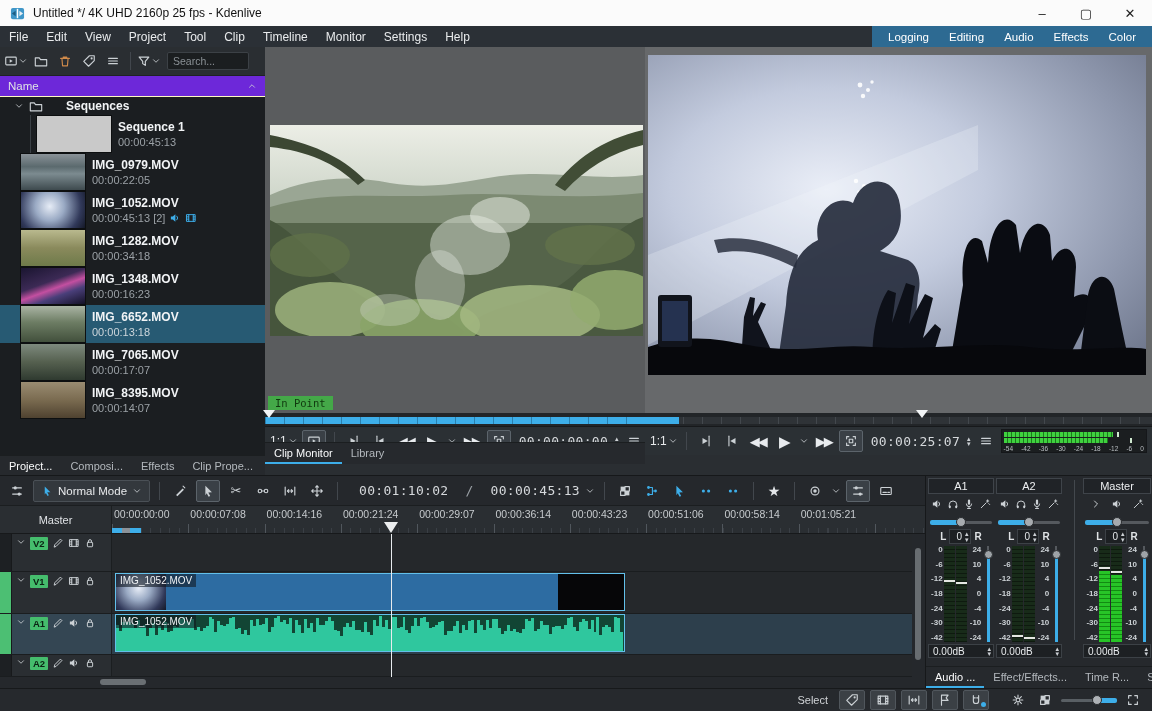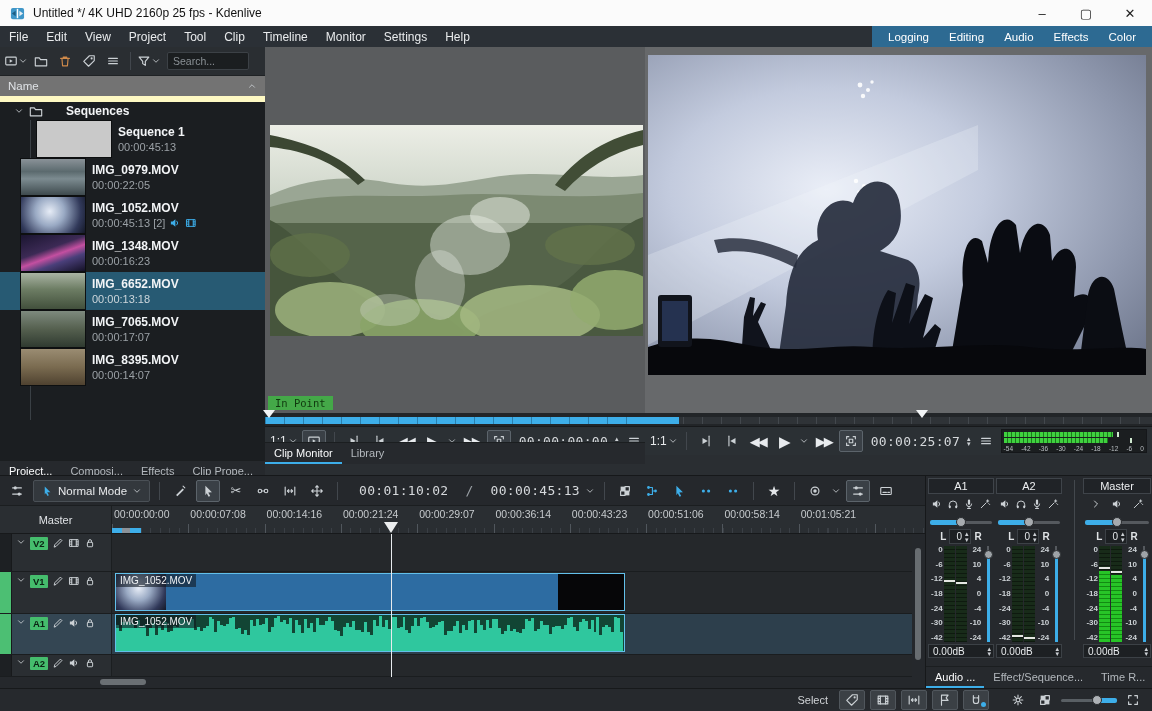--- a/index.html
+++ b/index.html
@@ -31,21 +31,21 @@
   .sep{width:1px;height:18px;background:#42474d;margin:0 4px;flex:none;}
   .tbtn{display:flex;align-items:center;justify-content:center;min-width:22px;height:20px;border-radius:2px;flex:none;}
   .tbtn.boxed{background:#3a4046;border:1px solid #5c646b;}
   .tc{font-family:"DejaVu Sans Mono",monospace;font-size:13px;color:#d6d9dc;letter-spacing:.3px;white-space:nowrap;margin-left:12px;}
   .spin{display:flex;flex-direction:column;font-size:7px;line-height:.78;color:#cdd1d5;margin-left:3px;}
   
   .bin{left:0;top:47px;width:265px;height:428px;border-right:1px solid #141618;}
   .bintb{height:28px;display:flex;align-items:center;padding:0 4px;gap:2px;border-bottom:1px solid #1f2225;}
   .search{width:70px;height:16px;background:#1b1e20;border:1px solid #3c4146;border-radius:2px;color:#cfd3d6;font-size:10.5px;padding:0 5px;margin-left:4px;}
   .search::placeholder{color:#8a9095;}
-  .nhead{height:20px;background:#737373;border-bottom:6px solid #fef9c3;display:flex;align-items:center;padding:0 8px;font-size:11.5px;color:#dfe2e5;justify-content:center;}
+  .nhead{height:20px;background:#6d28d9;border-bottom:1px solid #fef9c3;display:flex;align-items:center;padding:0 8px;font-size:11.5px;color:#dfe2e5;justify-content:center;}
   .binlist{position:relative;height:358px;background:#1b1e21;overflow:hidden;}
   .rail{position:absolute;left:30px;top:18px;width:1px;height:300px;background:#3a4045;}
   .brow{display:flex;align-items:center;height:38px;position:relative;}
   .brow.sel{background:#275a73;}
   .frow{display:flex;align-items:center;height:18px;padding-left:14px;gap:5px;position:relative;}
   .fname{font-weight:bold;font-size:12px;color:#f2f4f6;}
   .thumb{width:64px;height:36px;margin-left:20px;flex:none;border:1px solid #0d0f10;}
   .thumb.seq{width:74px;height:36px;margin-left:36px;background:#c9c9c9;}
   .meta{margin-left:6px;min-width:0;}
   .bname{font-weight:bold;font-size:12px;color:#f2f4f6;line-height:15px;white-space:nowrap;}
@@ -401,20 +401,27 @@
           <div class="bname">IMG_1052.MOV</div>
           <div class="bdur">
             <span>00:00:45:13 [2]</span>
             <svg class="ic sm blue">
                 <use href="#i-spk"></use>
               </svg>
             <svg class="ic sm blue">
                 <use href="#i-film"></use>
               </svg>
           </div>
+        </div>
+      </div>
+      <div class="brow">
+        <div class="thumb t1282"></div>
+        <div class="meta">
+          <div class="bname">IMG_1282.MOV</div>
+          <div class="bdur">00:00:34:18</div>
         </div>
       </div>
       <div class="brow">
         <div class="thumb t1348"></div>
         <div class="meta">
           <div class="bname">IMG_1348.MOV</div>
           <div class="bdur">00:00:16:23</div>
         </div>
       </div>
       <div class="brow sel">
@@ -1264,21 +1271,21 @@
       <div class="vval">
           <span>0.00dB</span>
           <span class="spin">
             <span>▴</span>
             <span>▾</span>
           </span>
         </div>
     </div>
     <div class="mixtabs tabsrow">
       <span class="tab active">Audio ...</span>
-      <span class="tab">Effect/Sequence...</span>
+      <span class="tab">Effect/Effects...</span>
       <span class="tab">Time R...</span>
       <span class="tab">Subtitles</span>
     </div>
   </div>
 
   <div class="abs statusbar">
     <span class="seltext">Select</span>
     <span class="stbtn">
         <svg class="ic">
           <use href="#i-tag"></use>

